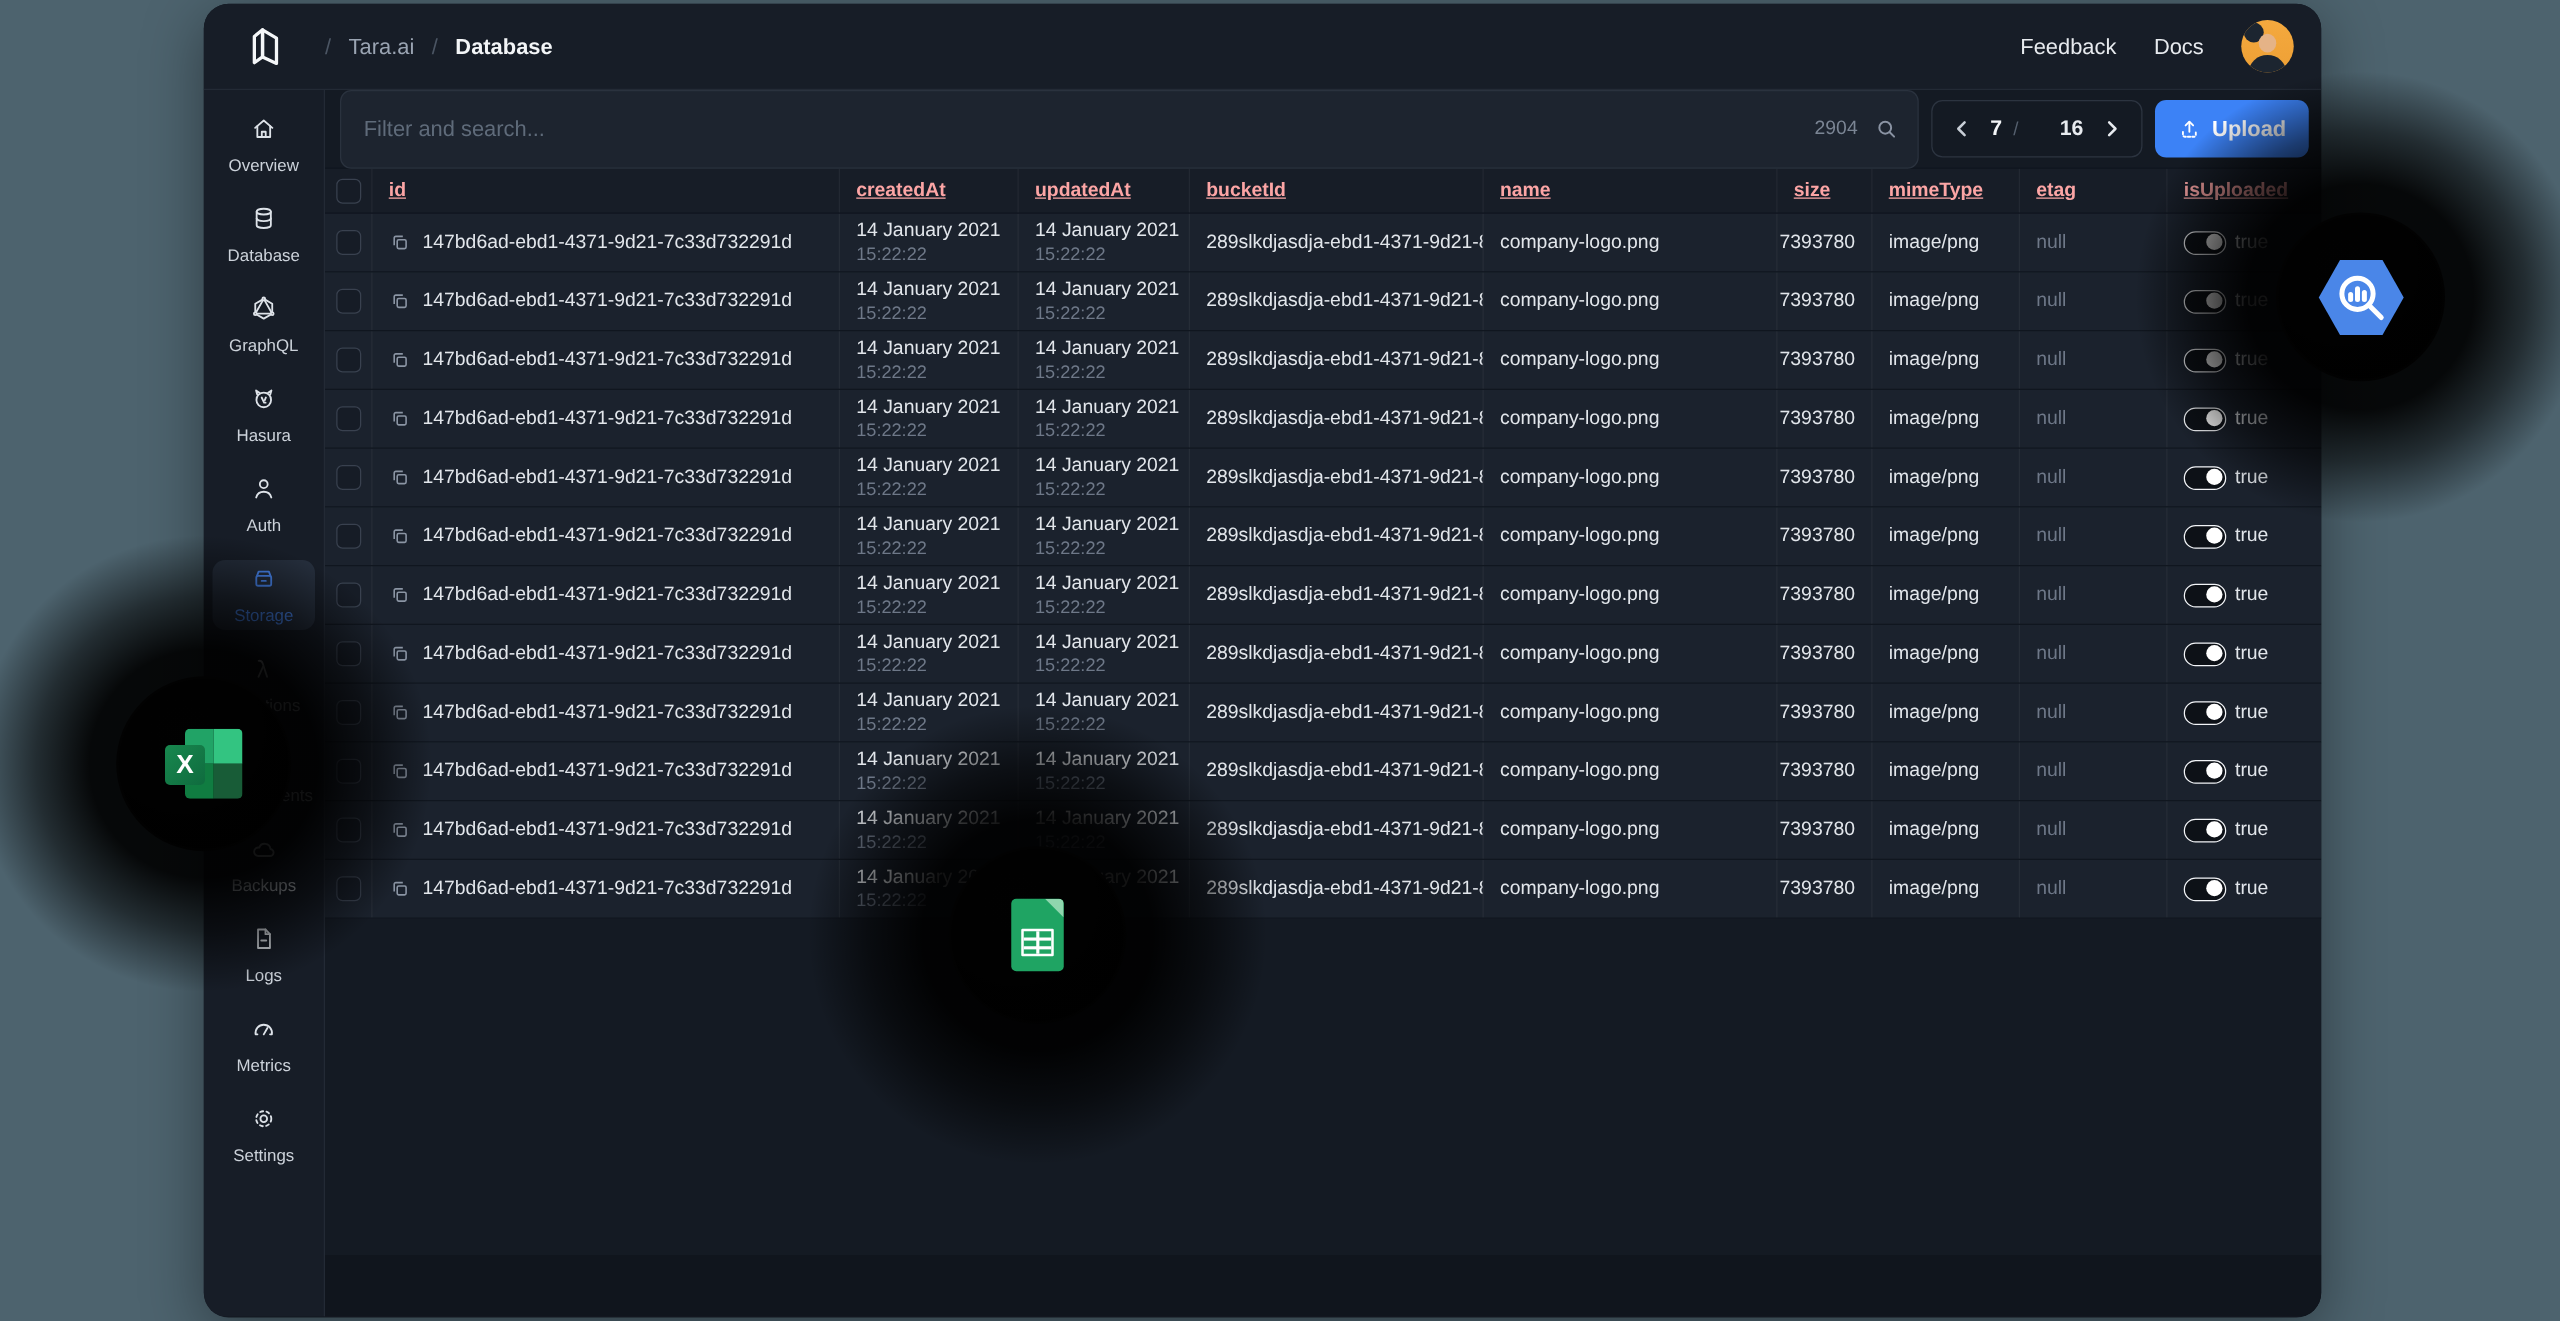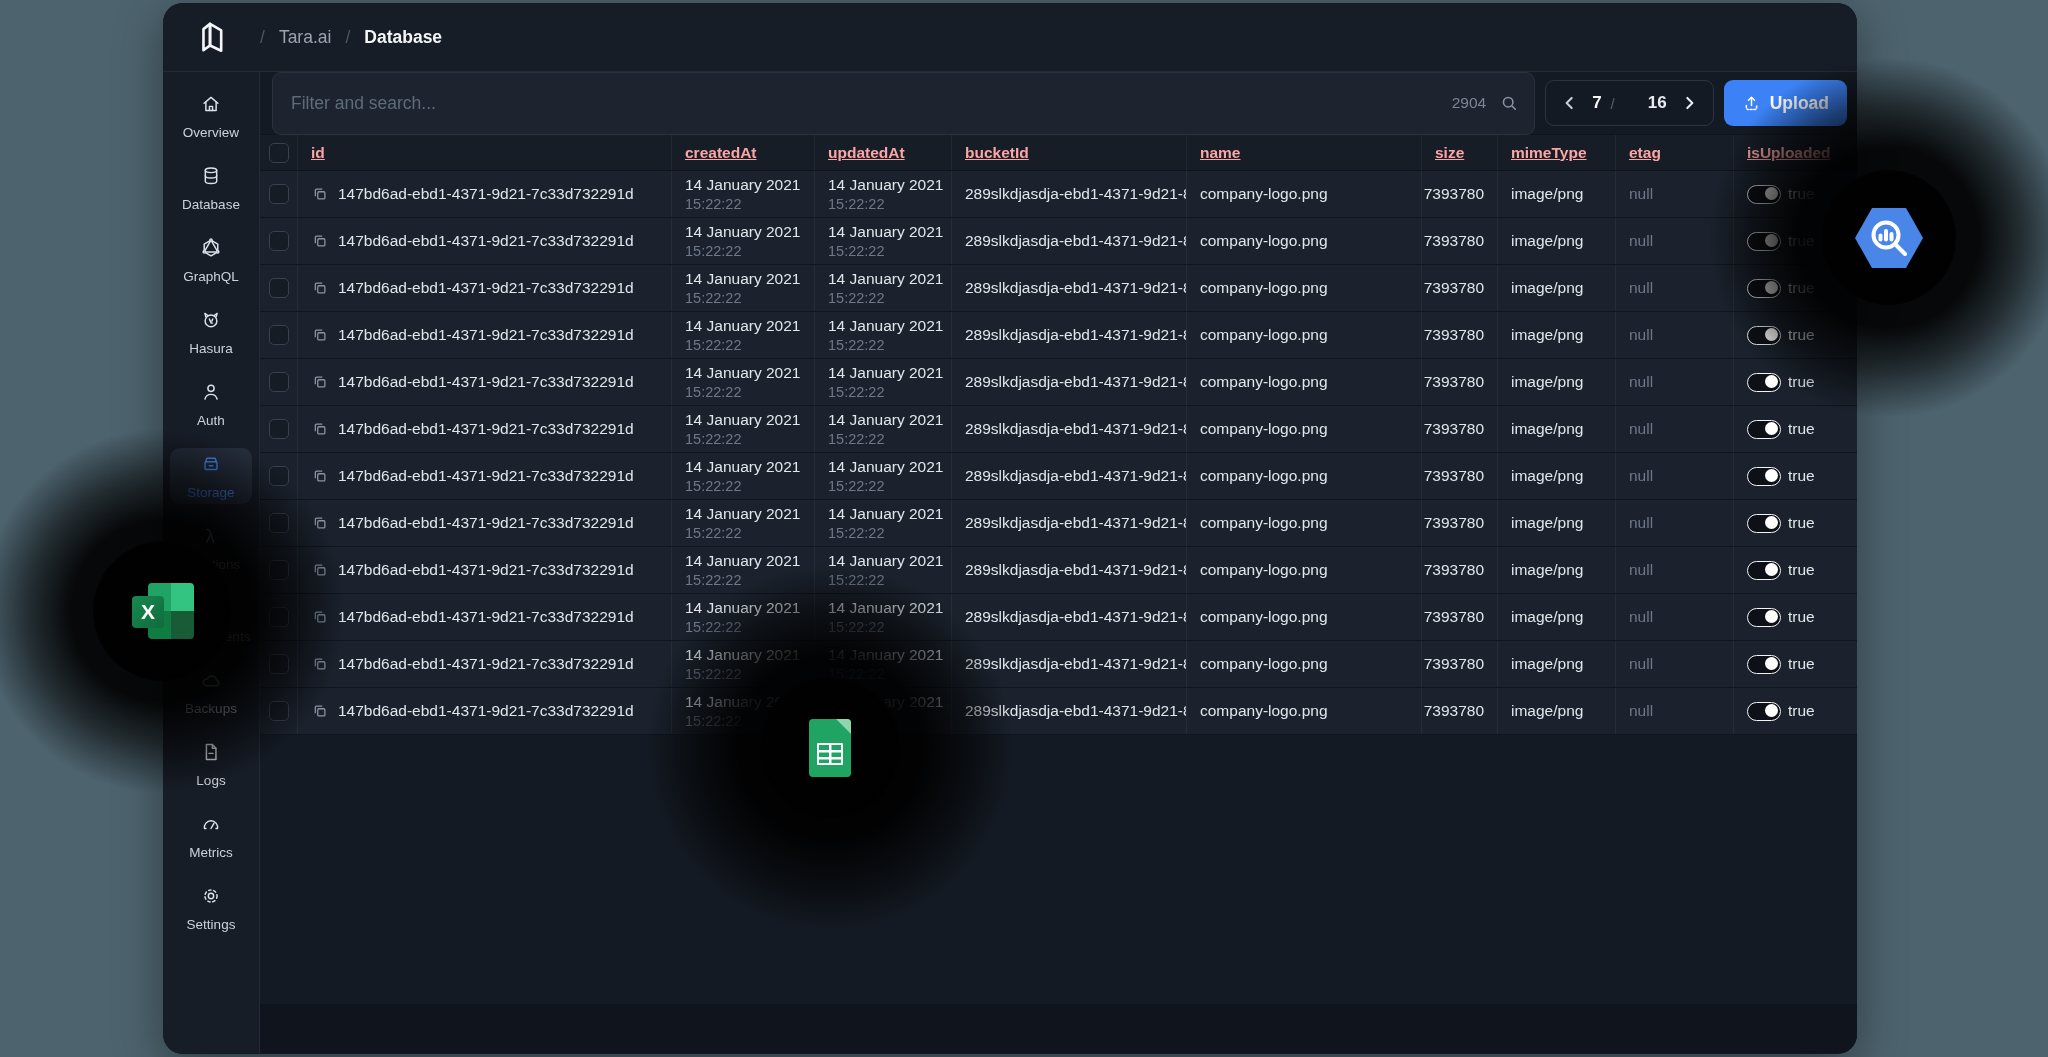--- a/index.html
+++ b/index.html
@@ -123,20 +123,29 @@
           <path d="M9.5 26V10L14.5 6v16.5Z"></path>
           <path d="M14.5 22.5V6l8.5 5v15.5Z"></path>
         </svg>
       </div>
       <div class="crumbs">
         <span class="crumb-sep">/</span>
         <span class="crumb-project">Tara.ai</span>
         <span class="crumb-sep">/</span>
         <span class="crumb-current">Database</span>
       </div>
+      <div class="topbar-right">
+        <span class="top-link">Feedback</span>
+        <span class="top-link">Docs</span>
+        <div class="avatar">
+          <span class="av-patch"></span>
+          <span class="av-body"></span>
+          <span class="av-head"></span>
+        </div>
+      </div>
     </div>
 
     <div class="body-wrap">
 
       <nav class="sidebar">
           <div class="side-item">
             <span class="side-icon"><svg fill="none" stroke-width="1.6" stroke-linecap="round" stroke-linejoin="round" width="22" height="22" viewBox="0 0 24 24" stroke="currentColor">
                 <path d="M4.5 11.2 12 4.8l7.5 6.4"></path>
                 <path d="M6.4 9.8V19.2h11.2V9.8"></path>
                 <path d="M10.3 19.2v-4.6h3.4v4.6"></path>

